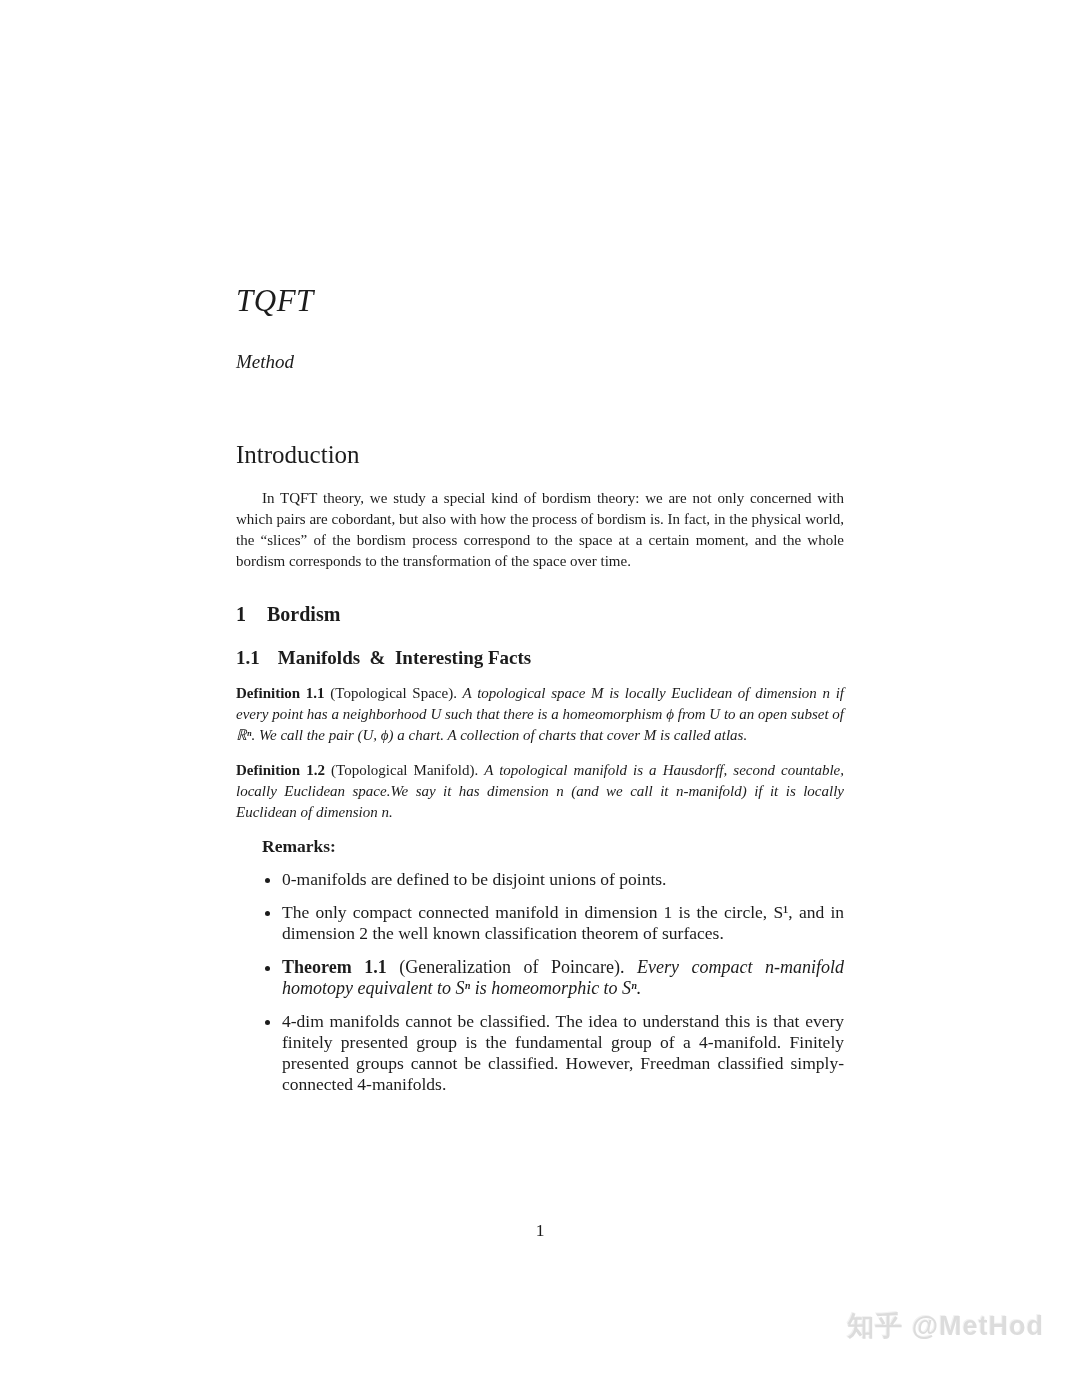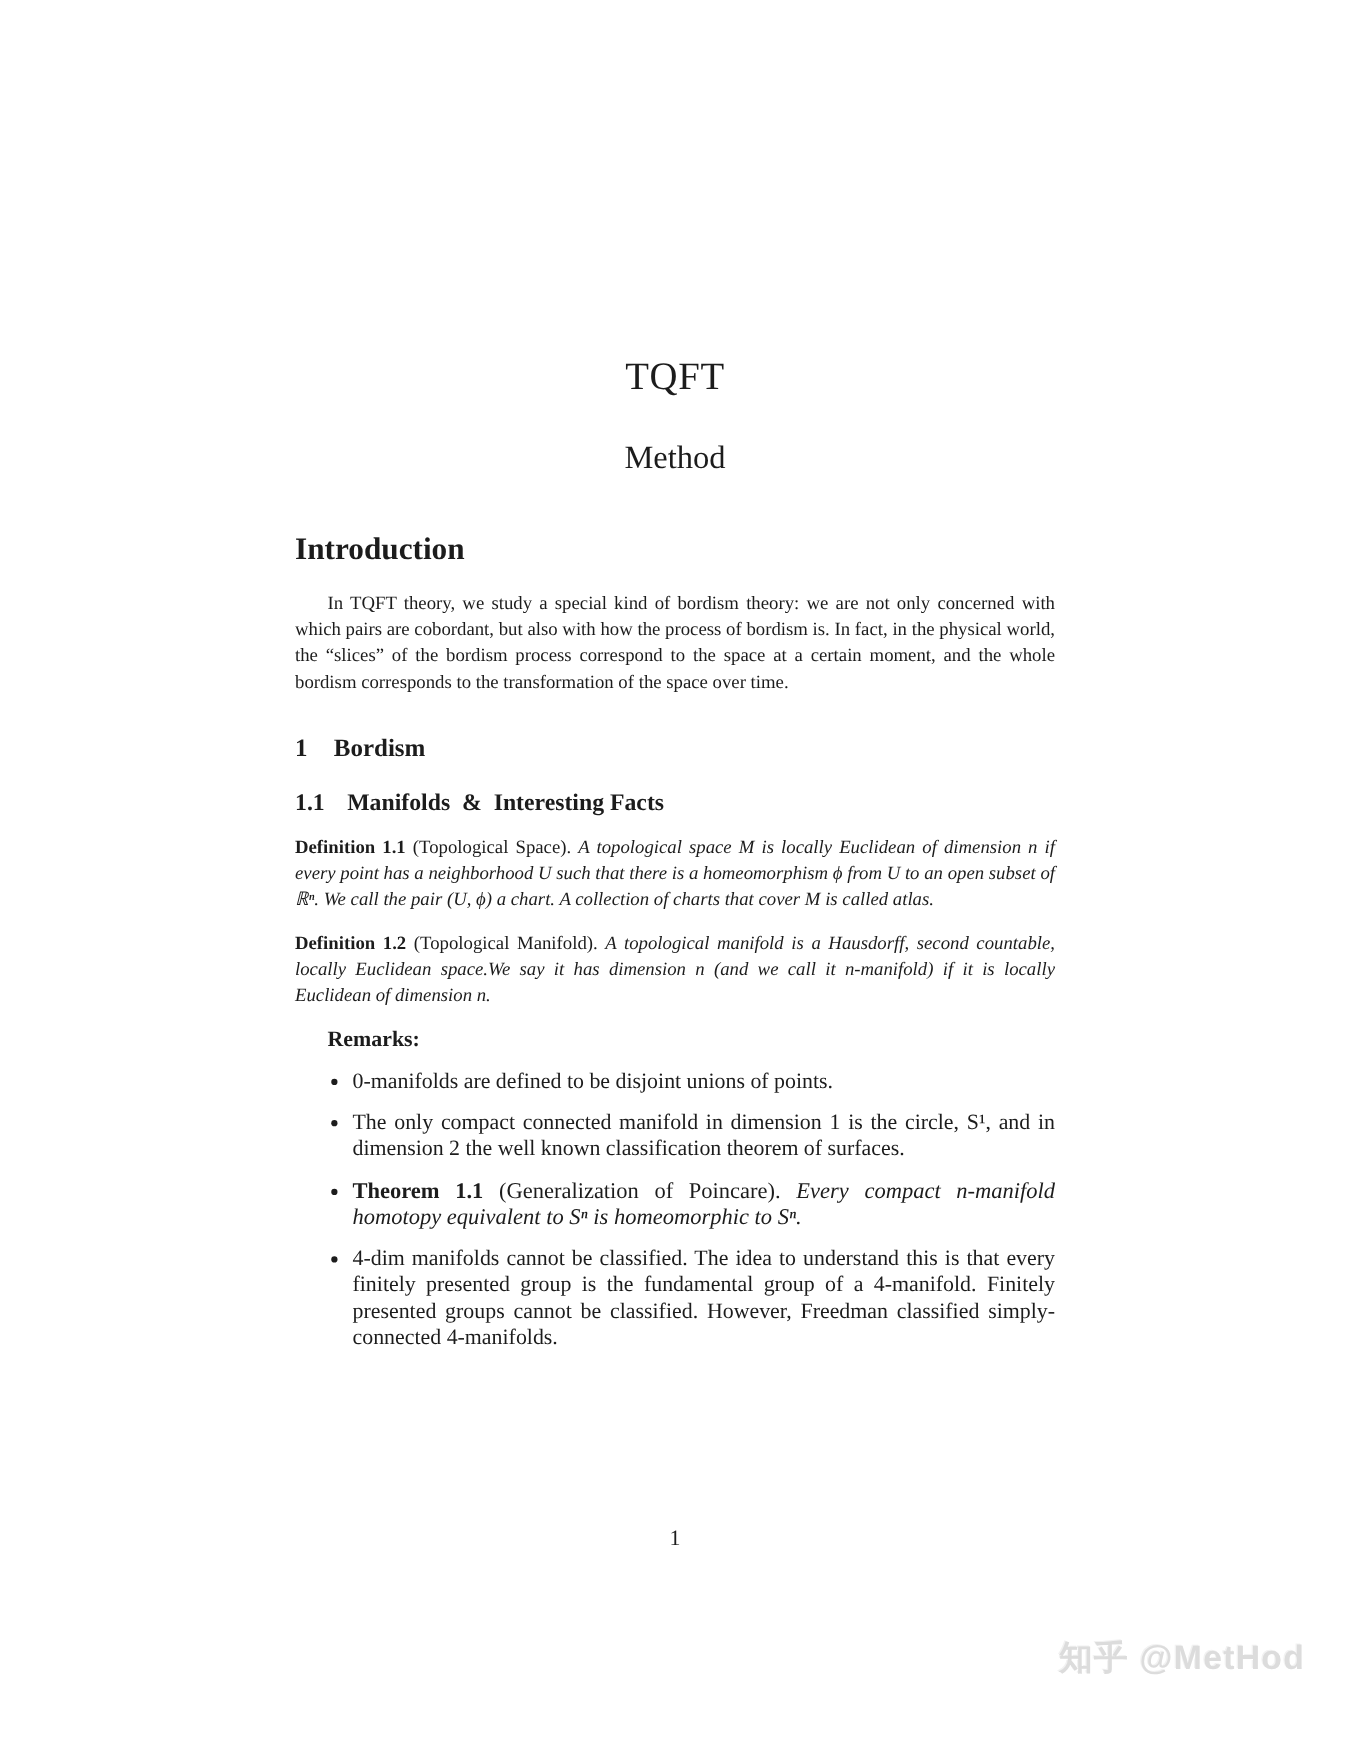--- a/index.html
+++ b/index.html
@@ -5,26 +5,26 @@
   * { margin: 0; padding: 0; box-sizing: border-box; }
   html, body { width: 1080px; height: 1398px; }
   body {
     background: #ffffff;
     font-family: "Liberation Serif", "DejaVu Serif", serif;
     color: #1c1c1c;
   }
   .sheet { position: relative; width: 1080px; height: 1398px; overflow: hidden; background: #ffffff; }
   .content { position: absolute; left: 236px; top: 0; width: 608px; }
 
-  .titleblock { text-align: center; padding-top: 283px; }
+  .titleblock { text-align: left; padding-top: 283px; font-style: italic; }
   .title  { font-size: 31px; font-weight: 400; letter-spacing: 0.5px; }
-  .author { font-size: 26px; margin-top: 32px; }
+  .author { font-size: 19px; margin-top: 32px; }
   .date   { font-size: 19px; margin-top: 22px; }
 
-  h2.unnum { font-size: 25px; font-weight: 700; margin-top: 45px; }
+  h2.unnum { font-size: 25px; font-weight: 400; margin-top: 68px; }
   h2.sec   { font-size: 20px; font-weight: 700; margin-top: 31px; }
   h2.sec .num { margin-right: 21px; }
   h3.subsec { font-size: 19px; font-weight: 700; margin-top: 21px; }
   h3.subsec .num { margin-right: 18px; text-align: right; }
 
   p.body {
     font-size: 15px;
     line-height: 21px;
     text-align: justify;
     margin-top: 19px;

